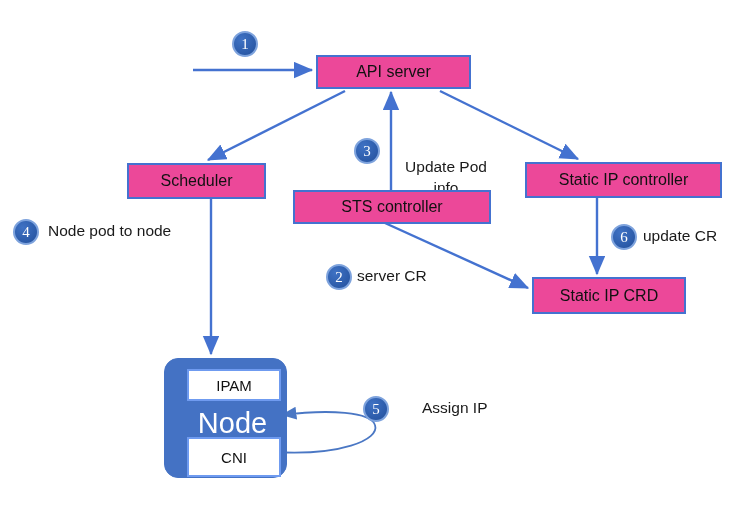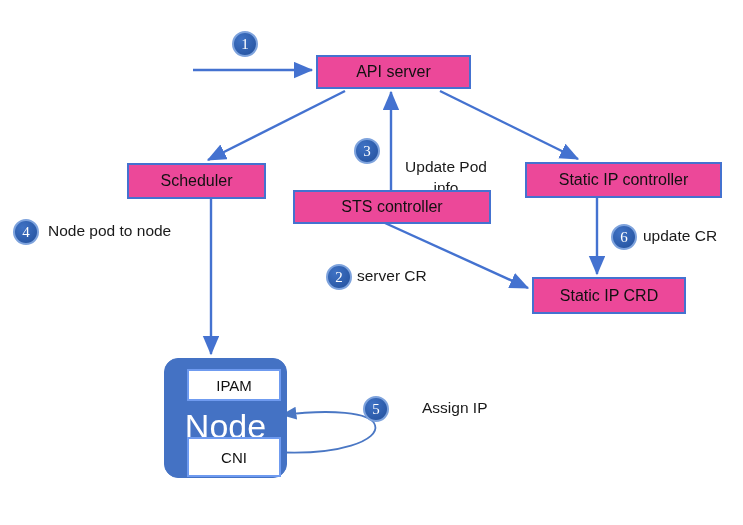--- a/index.html
+++ b/index.html
@@ -38,24 +38,24 @@
   .node-shape {
     position: absolute;
     box-sizing: border-box;
     background: #4472c4;
     border-radius: 14px;
     border: 1px solid #4472c4;
   }
   .node-label {
     position: absolute;
     color: #ffffff;
-    font-size: 34px;
+    font-size: 29px;
     text-align: center;
     width: 100%;
-    left: 0;
+    left: 7px;
   }
   .inner-box {
     position: absolute;
     box-sizing: border-box;
     border: 2px solid #6f9bf0;
     background: #ffffff;
     display: flex;
     align-items: center;
     justify-content: center;
     color: #111111;

